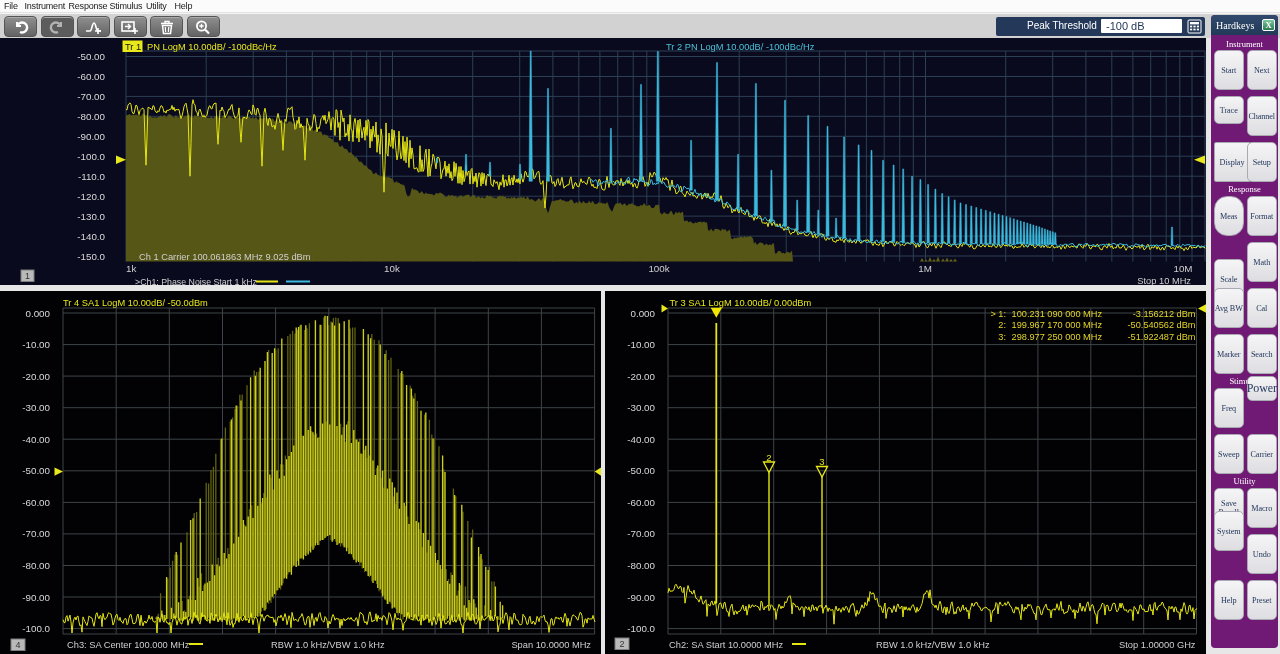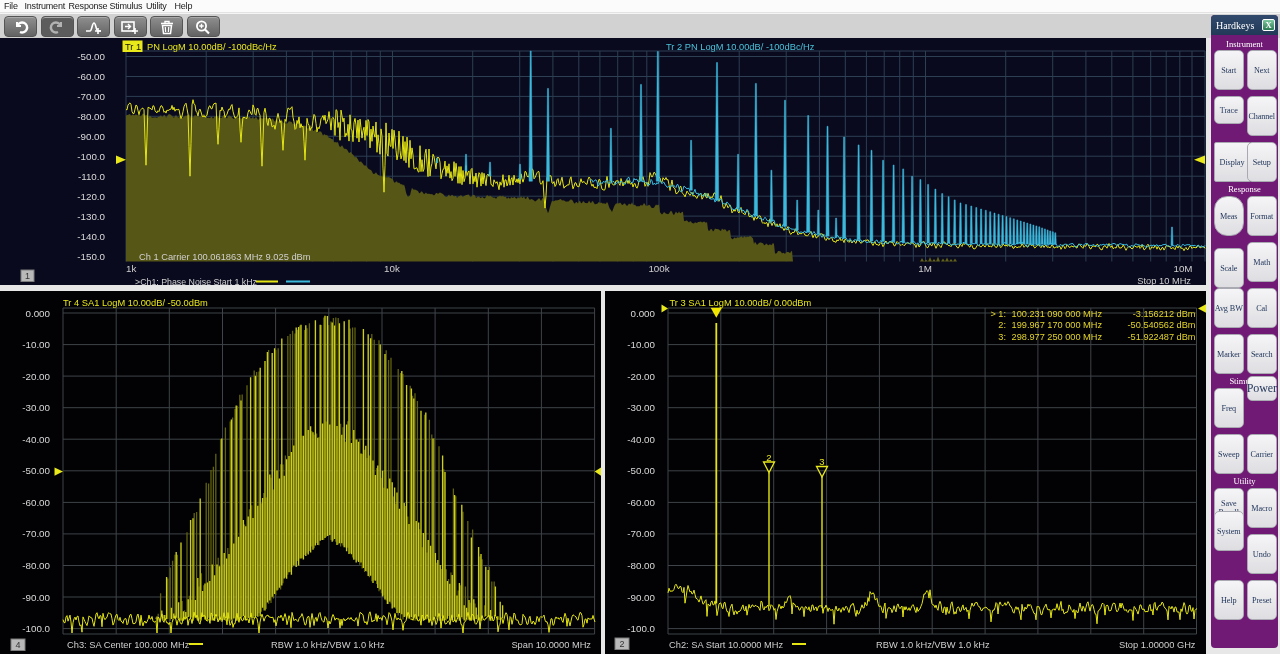--- a/index.html
+++ b/index.html
@@ -46,20 +46,38 @@
           <path d="M8.3,8 L8.6,13 M11.7,8 L11.4,13" stroke="#fff" stroke-width="1.2"></path>
         </svg>
       </span>
 <span style="display:inline-flex;align-items:center;justify-content:center;width:33px;height:21px;border:1px solid #555;border-radius:4px;background:linear-gradient(#8f8f8f,#636363);box-shadow:inset 0 1px 0 #aaa;">
         <svg width="20" height="16" viewBox="0 0 20 16">
           <circle cx="8.5" cy="7" r="4.6" fill="none" stroke="#fff" stroke-width="1.8"></circle>
           <path d="M8.5,4.8 L8.5,9.2 M6.3,7 L10.7,7" stroke="#fff" stroke-width="1.4"></path>
           <path d="M12,10.5 L16,14.5" stroke="#fff" stroke-width="2.2"></path>
         </svg>
       </span>
+</div>
+<div style="position:absolute;left:996px;top:2.5px;width:209px;height:19px;background:#24395a;border-radius:2px">
+<span style="position:absolute;left:31px;top:3.5px;color:#fff;font-size:10px">Peak Threshold</span>
+<span style="position:absolute;left:105px;top:2.5px;width:81px;height:14px;background:#fff;border-radius:1px;color:#1d3356;font-size:11px;padding-left:5px;line-height:14px">-100 dB</span>
+<span style="position:absolute;left:191px;top:2px;width:15px;height:15px">
+<svg width="15" height="15">
+          <rect x="1" y="1" width="13" height="13" rx="1" fill="none" stroke="#fff" stroke-width="1"></rect>
+          <rect x="3" y="3" width="9" height="2.4" fill="#fff"></rect>
+          <g fill="#fff">
+            <rect x="3" y="6.6" width="2.2" height="1.8"></rect>
+            <rect x="6.4" y="6.6" width="2.2" height="1.8"></rect>
+            <rect x="9.8" y="6.6" width="2.2" height="1.8"></rect>
+            <rect x="3" y="9.6" width="2.2" height="1.8"></rect>
+            <rect x="6.4" y="9.6" width="2.2" height="1.8"></rect>
+            <rect x="9.8" y="9.6" width="2.2" height="1.8"></rect>
+          </g>
+        </svg>
+</span>
 </div>
 </div>
 <svg width="1206" height="247" style="position:absolute;left:0;top:38px" font-family="Liberation Sans, sans-serif">
 <rect width="1206" height="247" fill="#0a0a1e"></rect>
 <path d="M126.0,13.0V223.5M206.2,13.0V223.5M253.2,13.0V223.5M286.4,13.0V223.5M312.3,13.0V223.5M333.4,13.0V223.5M351.2,13.0V223.5M366.7,13.0V223.5M380.3,13.0V223.5M392.5,13.0V223.5M472.7,13.0V223.5M519.7,13.0V223.5M552.9,13.0V223.5M578.8,13.0V223.5M599.9,13.0V223.5M617.7,13.0V223.5M633.2,13.0V223.5M646.8,13.0V223.5M659.0,13.0V223.5M739.2,13.0V223.5M786.2,13.0V223.5M819.4,13.0V223.5M845.3,13.0V223.5M866.4,13.0V223.5M884.2,13.0V223.5M899.7,13.0V223.5M913.3,13.0V223.5M925.5,13.0V223.5M1005.7,13.0V223.5M1052.7,13.0V223.5M1085.9,13.0V223.5M1111.8,13.0V223.5M1132.9,13.0V223.5M1150.7,13.0V223.5M1166.2,13.0V223.5M1179.8,13.0V223.5M1192.0,13.0V223.5M1205.0,13.0V223.5M126.0,18.5H1205.0M126.0,38.5H1205.0M126.0,58.4H1205.0M126.0,78.3H1205.0M126.0,98.3H1205.0M126.0,118.2H1205.0M126.0,138.2H1205.0M126.0,158.2H1205.0M126.0,178.1H1205.0M126.0,198.1H1205.0M126.0,218.0H1205.0M126.0,13.0H1205.0" stroke="#2c3f53" stroke-width="1" fill="none"></path>
 <path d="M126.0,223.5L126.0,77.6L127.0,76.9L128.0,76.9L129.0,76.3L130.0,76.1L131.0,77.8L132.0,76.9L133.0,76.6L134.0,77.5L135.0,77.0L136.0,76.2L137.0,77.3L138.0,77.3L139.0,76.4L140.0,77.7L141.0,78.3L142.0,76.7L143.0,75.2L144.0,76.3L145.0,77.9L146.0,76.8L147.0,77.6L148.0,80.1L149.0,78.8L150.0,77.5L151.0,78.7L152.0,79.8L153.0,79.6L154.0,79.4L155.0,79.2L156.0,79.5L157.0,79.7L158.0,79.0L159.0,79.1L160.0,78.0L161.0,77.3L162.0,79.0L163.0,78.4L164.0,76.7L165.0,77.5L166.0,79.5L167.0,78.8L168.0,76.8L169.0,76.2L170.0,76.3L171.0,77.1L172.0,78.1L173.0,79.0L174.0,79.7L175.0,78.3L176.0,77.0L177.0,78.4L178.0,79.5L179.0,79.5L180.0,77.9L181.0,78.1L182.0,79.9L183.0,79.5L184.0,78.8L185.0,78.0L186.0,77.4L187.0,78.0L188.0,77.0L189.0,76.0L190.0,78.2L191.0,79.8L192.0,79.0L193.0,79.5L194.0,78.6L195.0,76.8L196.0,78.1L197.0,77.7L198.0,77.1L199.0,78.8L200.0,78.7L201.0,77.5L202.0,77.3L203.0,76.5L204.0,76.0L205.0,77.5L206.0,78.8L207.0,79.8L208.0,79.9L209.0,79.5L210.0,80.3L211.0,78.7L212.0,79.0L213.0,80.8L214.0,79.2L215.0,78.1L216.0,78.7L217.0,78.1L218.0,78.7L219.0,80.3L220.0,79.6L221.0,79.9L222.0,79.5L223.0,77.4L224.0,77.1L225.0,77.3L226.0,79.2L227.0,80.4L228.0,78.3L229.0,77.3L230.0,78.1L231.0,78.6L232.0,79.5L233.0,80.6L234.0,81.1L235.0,79.5L236.0,79.0L237.0,78.8L238.0,79.6L239.0,80.1L240.0,78.8L241.0,80.8L242.0,80.5L243.0,78.8L244.0,78.7L245.0,78.8L246.0,78.9L247.0,78.7L248.0,79.5L249.0,79.1L250.0,78.9L251.0,80.7L252.0,79.4L253.0,79.4L254.0,80.9L255.0,79.8L256.0,78.9L257.0,80.0L258.0,82.0L259.0,81.3L260.0,80.0L261.0,79.7L262.0,80.7L263.0,80.6L264.0,79.4L265.0,79.4L266.0,79.6L267.0,80.2L268.0,80.8L269.0,80.5L270.0,81.5L271.0,82.1L272.0,80.8L273.0,80.6L274.0,82.4L275.0,83.8L276.0,81.8L277.0,80.7L278.0,82.9L279.0,83.7L280.0,82.2L281.0,81.3L282.0,82.2L283.0,84.3L284.0,85.2L285.0,85.5L286.0,85.8L287.0,85.8L288.0,84.6L289.0,83.0L290.0,83.8L291.0,83.5L292.0,84.5L293.0,86.5L294.0,85.6L295.0,85.0L296.0,86.6L297.0,85.9L298.0,84.9L299.0,85.9L300.0,86.8L301.0,87.1L302.0,88.2L303.0,89.3L304.0,88.1L305.0,87.6L306.0,88.2L307.0,89.9L308.0,90.7L309.0,88.5L310.0,87.2L311.0,87.9L312.0,90.5L313.0,92.8L314.0,92.9L315.0,91.4L316.0,92.0L317.0,94.0L318.0,94.4L319.0,93.6L320.0,93.4L321.0,93.5L322.0,95.2L323.0,97.8L324.0,96.3L325.0,96.6L326.0,97.5L327.0,96.7L328.0,98.5L329.0,100.0L330.0,99.4L331.0,100.8L332.0,100.9L333.0,101.6L334.0,104.4L335.0,103.7L336.0,104.5L337.0,104.3L338.0,104.3L339.0,107.4L340.0,108.9L341.0,108.4L342.0,107.3L343.0,108.8L344.0,110.8L345.0,110.8L346.0,111.0L347.0,111.5L348.0,113.2L349.0,115.0L350.0,114.4L351.0,113.9L352.0,116.0L353.0,116.6L354.0,118.1L355.0,119.4L356.0,118.4L357.0,119.9L358.0,121.4L359.0,123.6L360.0,124.0L361.0,123.2L362.0,124.7L363.0,125.7L364.0,127.5L365.0,127.6L366.0,127.4L367.0,128.7L368.0,130.4L369.0,131.1L370.0,131.7L371.0,132.1L372.0,133.4L373.0,135.8L374.0,136.0L375.0,135.6L376.0,134.3L377.0,135.7L378.0,136.9L379.0,137.2L380.0,138.0L381.0,137.7L382.0,138.7L383.0,138.6L384.0,138.5L385.0,139.4L386.0,139.1L387.0,139.5L388.0,138.9L389.0,139.3L390.0,139.6L391.0,140.2L392.0,140.7L393.0,141.4L394.0,144.3L395.0,144.7L396.0,143.4L397.0,143.5L398.0,145.1L399.0,144.5L400.0,145.6L401.0,146.4L402.0,146.0L403.0,147.4L404.0,146.6L405.0,149.6L406.0,154.6L407.0,157.3L408.0,159.3L409.0,158.0L410.0,157.4L411.0,153.0L412.0,149.7L413.0,151.3L414.0,151.7L415.0,151.4L416.0,152.0L417.0,152.6L418.0,152.9L419.0,155.1L420.0,155.3L421.0,153.4L422.0,153.4L423.0,154.7L424.0,156.2L425.0,155.5L426.0,154.6L427.0,155.7L428.0,155.8L429.0,155.7L430.0,155.9L431.0,156.3L432.0,156.1L433.0,156.8L434.0,157.5L435.0,156.6L436.0,155.0L437.0,155.1L438.0,156.1L439.0,155.0L440.0,154.4L441.0,155.0L442.0,155.6L443.0,156.0L444.0,157.2L445.0,158.5L446.0,158.9L447.0,159.1L448.0,157.8L449.0,156.6L450.0,158.2L451.0,157.7L452.0,156.7L453.0,157.6L454.0,158.6L455.0,157.9L456.0,158.0L457.0,159.8L458.0,158.9L459.0,158.2L460.0,158.1L461.0,157.0L462.0,158.3L463.0,159.0L464.0,158.0L465.0,157.7L466.0,157.1L467.0,157.1L468.0,156.6L469.0,156.7L470.0,158.6L471.0,159.3L472.0,157.7L473.0,157.1L474.0,156.7L475.0,157.7L476.0,160.1L477.0,159.3L478.0,158.6L479.0,158.8L480.0,159.4L481.0,160.2L482.0,158.8L483.0,159.4L484.0,160.2L485.0,160.2L486.0,158.7L487.0,157.1L488.0,157.8L489.0,158.5L490.0,157.6L491.0,158.3L492.0,159.1L493.0,159.5L494.0,159.8L495.0,159.5L496.0,161.1L497.0,159.3L498.0,158.6L499.0,158.4L500.0,157.5L501.0,158.3L502.0,158.4L503.0,157.6L504.0,158.9L505.0,158.9L506.0,158.7L507.0,161.1L508.0,159.6L509.0,159.7L510.0,160.9L511.0,159.0L512.0,159.6L513.0,159.9L514.0,159.0L515.0,159.2L516.0,160.5L517.0,160.5L518.0,158.8L519.0,160.3L520.0,160.1L521.0,158.0L522.0,159.7L523.0,159.8L524.0,158.2L525.0,160.5L526.0,161.0L527.0,158.9L528.0,158.7L529.0,160.9L530.0,162.1L531.0,161.0L532.0,161.2L533.0,161.7L534.0,162.4L535.0,163.5L536.0,163.0L537.0,162.0L538.0,161.3L539.0,160.0L540.0,161.3L541.0,163.0L542.0,161.0L543.0,159.8L544.0,161.8L545.0,165.8L546.0,169.4L547.0,172.2L548.0,175.3L549.0,172.8L550.0,168.8L551.0,165.6L552.0,162.8L553.0,163.3L554.0,163.2L555.0,162.6L556.0,162.2L557.0,162.4L558.0,162.1L559.0,162.0L560.0,160.9L561.0,161.3L562.0,162.5L563.0,162.3L564.0,162.4L565.0,163.0L566.0,163.8L567.0,163.5L568.0,163.6L569.0,163.3L570.0,161.7L571.0,161.4L572.0,161.7L573.0,163.3L574.0,165.3L575.0,165.4L576.0,164.1L577.0,164.3L578.0,165.6L579.0,163.4L580.0,162.8L581.0,165.3L582.0,164.9L583.0,163.3L584.0,163.5L585.0,165.0L586.0,164.9L587.0,165.2L588.0,164.7L589.0,162.5L590.0,164.3L591.0,165.3L592.0,163.3L593.0,163.2L594.0,165.0L595.0,166.6L596.0,165.8L597.0,165.9L598.0,165.0L599.0,163.8L600.0,165.2L601.0,164.6L602.0,165.0L603.0,165.7L604.0,165.0L605.0,166.1L606.0,165.4L607.0,163.9L608.0,165.5L609.0,168.8L610.0,171.0L611.0,172.3L612.0,173.9L613.0,171.4L614.0,168.7L615.0,166.7L616.0,165.4L617.0,165.4L618.0,165.3L619.0,165.5L620.0,164.5L621.0,165.4L622.0,166.9L623.0,166.7L624.0,165.6L625.0,165.4L626.0,166.9L627.0,168.1L628.0,166.9L629.0,165.4L630.0,166.3L631.0,166.2L632.0,164.3L633.0,166.5L634.0,167.2L635.0,166.5L636.0,168.0L637.0,168.5L638.0,168.0L639.0,168.6L640.0,167.8L641.0,166.7L642.0,167.7L643.0,166.7L644.0,165.1L645.0,166.2L646.0,168.0L647.0,167.7L648.0,167.5L649.0,166.8L650.0,167.2L651.0,169.2L652.0,170.0L653.0,169.9L654.0,169.8L655.0,167.9L656.0,166.4L657.0,167.3L658.0,166.7L659.0,166.7L660.0,174.3L661.0,175.5L662.0,176.5L663.0,175.4L664.0,173.9L665.0,174.8L666.0,175.8L667.0,175.8L668.0,176.2L669.0,175.5L670.0,173.8L671.0,172.8L672.0,173.7L673.0,176.2L674.0,176.9L675.0,175.3L676.0,173.6L677.0,174.9L678.0,175.2L679.0,173.3L680.0,175.2L681.0,175.1L682.0,173.8L683.0,174.0L684.0,182.7L685.0,183.2L686.0,182.6L687.0,182.4L688.0,183.6L689.0,184.6L690.0,183.2L691.0,183.5L692.0,185.0L693.0,185.3L694.0,185.4L695.0,184.3L696.0,184.7L697.0,185.1L698.0,184.0L699.0,184.1L700.0,183.7L701.0,183.4L702.0,184.5L703.0,184.0L704.0,183.4L705.0,184.1L706.0,185.1L707.0,183.7L708.0,191.6L709.0,193.2L710.0,192.1L711.0,190.7L712.0,191.5L713.0,193.6L714.0,192.5L715.0,190.4L716.0,191.0L717.0,190.9L718.0,191.2L719.0,191.5L720.0,192.4L721.0,192.9L722.0,190.6L723.0,191.6L724.0,191.7L725.0,190.9L726.0,192.3L727.0,193.7L728.0,192.8L729.0,192.0L730.0,192.3L731.0,199.7L732.0,201.1L733.0,201.3L734.0,199.7L735.0,199.6L736.0,200.5L737.0,199.3L738.0,199.4L739.0,199.7L740.0,199.3L741.0,198.6L742.0,198.6L743.0,199.9L744.0,198.3L745.0,198.6L746.0,199.5L747.0,198.4L748.0,199.1L749.0,198.8L750.0,197.8L751.0,198.5L752.0,199.6L753.0,200.5L754.0,206.1L755.0,203.8L756.0,205.3L757.0,207.1L758.0,206.1L759.0,204.9L760.0,204.4L761.0,204.4L762.0,204.9L763.0,205.2L764.0,207.0L765.0,207.3L766.0,205.5L767.0,206.0L768.0,207.2L769.0,206.9L770.0,206.1L771.0,207.2L772.0,206.6L773.0,204.8L774.0,206.2L775.0,215.4L776.0,215.5L777.0,215.1L778.0,213.0L779.0,213.1L780.0,213.2L781.0,213.7L782.0,215.5L783.0,214.7L784.0,214.9L785.0,215.9L786.0,214.6L787.0,214.0L788.0,213.9L789.0,214.2L790.0,215.2L791.0,213.5L792.0,212.8L793.0,223.5L794.0,223.5L795.0,223.5L796.0,223.5L797.0,223.5L798.0,223.5L799.0,223.5L800.0,223.5L801.0,223.5L801.0,223.5Z" fill="#565617"></path>
 <path d="M918,223.5L920,223.5L922,220.0L924,223.5L924,223.5L926,221.5L928,223.5L928,223.5L930,219.0L932,223.5L932,223.5L934,221.0L936,223.5L936,223.5L938,218.5L940,223.5L941,223.5L943,220.5L945,223.5L945,223.5L947,219.5L949,223.5L949,223.5L951,221.0L953,223.5L953,223.5L955,220.5L957,223.5L958,223.5Z" fill="#62621a"></path>
 <path d="M126.0,71.4L127.0,71.9L128.0,67.1L129.0,65.7L130.0,64.9L131.0,66.6L132.0,73.5L133.0,75.6L134.0,75.6L135.0,71.1L136.0,67.0L137.0,67.9L138.0,72.7L139.0,76.7L140.0,72.6L141.0,71.5L142.0,70.3L143.0,70.2L144.0,71.7L145.0,101.9L146.0,127.2L147.0,99.1L148.0,69.3L149.0,69.6L150.0,70.4L151.0,70.7L152.0,71.9L153.0,67.7L154.0,68.2L155.0,72.6L156.0,74.0L157.0,74.8L158.0,72.7L159.0,73.7L160.0,70.0L161.0,67.7L162.0,68.1L163.0,70.3L164.0,74.3L165.0,73.2L166.0,75.1L167.0,72.0L168.0,72.7L169.0,71.9L170.0,71.4L171.0,71.1L172.0,67.4L173.0,71.9L174.0,69.2L175.0,73.2L176.0,71.2L177.0,72.1L178.0,71.3L179.0,71.5L180.0,76.8L181.0,80.5L182.0,78.0L183.0,73.7L184.0,68.6L185.0,66.5L186.0,65.2L187.0,70.7L188.0,76.2L189.0,108.6L190.0,138.2L191.0,105.3L192.0,66.9L193.0,61.7L194.0,65.9L195.0,66.9L196.0,73.1L197.0,74.5L198.0,77.9L199.0,72.6L200.0,71.1L201.0,74.0L202.0,77.5L203.0,79.0L204.0,77.6L205.0,79.2L206.0,78.4L207.0,77.1L208.0,71.8L209.0,68.4L210.0,67.8L211.0,70.6L212.0,70.8L213.0,67.5L214.0,65.6L215.0,65.5L216.0,65.0L217.0,91.4L218.0,106.3L219.0,89.8L220.0,72.2L221.0,73.0L222.0,69.0L223.0,72.1L224.0,73.4L225.0,79.4L226.0,77.6L227.0,76.2L228.0,73.0L229.0,70.8L230.0,71.6L231.0,68.0L232.0,66.5L233.0,73.3L234.0,77.1L235.0,80.0L236.0,79.6L237.0,78.6L238.0,77.2L239.0,69.9L240.0,90.9L241.0,104.3L242.0,89.5L243.0,79.4L244.0,79.5L245.0,79.6L246.0,80.6L247.0,80.3L248.0,74.7L249.0,71.9L250.0,73.3L251.0,75.9L252.0,76.6L253.0,66.9L254.0,69.6L255.0,76.2L256.0,77.3L257.0,70.7L258.0,70.4L259.0,75.1L260.0,77.2L261.0,104.6L262.0,128.2L263.0,102.0L264.0,74.3L265.0,70.2L266.0,75.7L267.0,84.4L268.0,87.5L269.0,80.4L270.0,80.3L271.0,83.5L272.0,88.7L273.0,88.6L274.0,87.2L275.0,91.3L276.0,86.2L277.0,80.0L278.0,75.4L279.0,80.2L280.0,84.6L281.0,82.9L282.0,96.7L283.0,112.3L284.0,95.2L285.0,81.3L286.0,83.4L287.0,75.3L288.0,69.9L289.0,70.8L290.0,71.6L291.0,69.9L292.0,68.7L293.0,79.3L294.0,83.7L295.0,91.4L296.0,90.4L297.0,82.4L298.0,85.7L299.0,78.9L300.0,89.8L301.0,85.7L302.0,89.2L303.0,87.9L304.0,103.7L305.0,122.2L306.0,101.8L307.0,80.3L308.0,85.4L309.0,87.3L310.0,92.6L311.0,89.8L312.0,89.8L313.0,82.4L314.0,76.4L315.0,77.9L316.0,85.5L317.0,93.9L318.0,89.3L319.0,90.8L320.0,87.2L321.0,80.8L322.0,79.5L323.0,77.5L324.0,82.2L325.0,77.2L326.0,85.7L327.0,83.8L328.0,81.2L329.0,73.6L330.0,82.1L331.0,92.1L332.0,80.4L333.0,79.4L334.0,81.3L335.0,97.5L336.0,71.7L337.0,72.5L338.0,89.5L339.0,84.4L340.0,102.3L341.0,72.1L342.0,77.8L343.0,83.9L344.0,80.1L345.0,98.9L346.0,95.2L347.0,97.5L348.0,86.3L349.0,103.1L350.0,76.8L351.0,91.4L352.0,92.2L353.0,103.7L354.0,84.6L355.0,80.4L356.0,86.9L357.0,100.2L358.0,82.1L359.0,104.0L360.0,81.1L361.0,89.7L362.0,100.1L363.0,92.8L364.0,89.2L365.0,102.3L366.0,82.4L367.0,97.5L368.0,81.5L369.0,83.8L370.0,109.9L371.0,91.1L372.0,103.3L373.0,88.0L374.0,95.9L375.0,99.2L376.0,84.0L377.0,114.3L378.0,96.8L379.0,105.4L380.0,116.2L381.0,90.9L382.0,98.2L383.0,130.1L384.0,154.2L385.0,127.8L386.0,84.9L387.0,115.6L388.0,118.1L389.0,95.0L390.0,107.8L391.0,108.5L392.0,91.3L393.0,110.5L394.0,92.2L395.0,101.1L396.0,112.3L397.0,121.9L398.0,116.3L399.0,93.1L400.0,112.3L401.0,120.9L402.0,117.1L403.0,98.2L404.0,122.6L405.0,103.6L406.0,124.8L407.0,99.1L408.0,113.5L409.0,129.5L410.0,102.3L411.0,120.8L412.0,109.9L413.0,117.0L414.0,130.8L415.0,130.8L416.0,129.9L417.0,129.9L418.0,133.6L419.0,134.1L420.0,107.7L421.0,133.6L422.0,121.7L423.0,133.5L424.0,131.1L425.0,115.7L426.0,111.2L427.0,125.0L428.0,138.6L429.0,111.0L430.0,138.1L431.0,129.0L432.0,125.3L433.0,116.2L434.0,118.5L435.0,124.8L436.0,130.9L437.0,119.8L438.0,119.4L439.0,119.8L440.0,124.3L441.0,140.8L442.0,135.8L443.0,131.3L444.0,131.0L445.0,123.1L446.0,138.2L447.0,127.9L448.0,135.3L449.0,125.8L450.0,140.1L451.0,133.6L452.0,142.7L453.0,140.4L454.0,123.7L455.0,138.4L456.0,125.3L457.0,134.1L458.0,145.3L459.0,128.6L460.0,145.4L461.0,128.5L462.0,146.7L463.0,132.5L464.0,143.7L465.0,140.1L466.0,127.5L467.0,137.6L468.0,134.3L469.0,132.9L470.0,146.1L471.0,131.5L472.0,130.4L473.0,145.8L474.0,138.3L475.0,143.7L476.0,135.0L477.0,149.2L478.0,140.0L479.0,134.7L480.0,136.0L481.0,148.1L482.0,134.5L483.0,145.9L484.0,135.3L485.0,141.3L486.0,147.6L487.0,137.2L488.0,136.1L489.0,138.2L490.0,133.6L491.0,146.5L492.0,146.9L493.0,148.6L494.0,141.8L495.0,144.4L496.0,145.3L497.0,143.6L498.0,147.0L499.0,151.7L500.0,143.9L501.0,147.3L502.0,144.5L503.0,136.7L504.0,149.2L505.0,141.9L506.0,141.9L507.0,147.9L508.0,145.0L509.0,137.2L510.0,147.2L511.0,141.5L512.0,139.6L513.0,147.0L514.0,137.2L515.0,142.6L516.0,144.3L517.0,140.8L518.0,144.7L519.0,140.0L520.0,145.9L521.0,135.8L522.0,140.7L523.0,144.2L524.0,140.6L525.0,133.4L526.0,133.9L527.0,137.8L528.0,139.1L529.0,138.3L530.0,129.6L531.0,141.6L532.0,130.9L533.0,131.6L534.0,140.8L535.0,139.6L536.0,137.3L537.0,134.8L538.0,133.5L539.0,133.7L540.0,144.3L541.0,146.3L542.0,145.2L543.0,142.7L544.0,158.9L545.0,170.1L546.0,157.7L547.0,139.8L548.0,137.8L549.0,137.8L550.0,137.8L551.0,137.8L552.0,145.0L553.0,145.4L554.0,143.6L555.0,148.5L556.0,147.0L557.0,141.8L558.0,140.6L559.0,145.5L560.0,147.4L561.0,142.9L562.0,139.2L563.0,145.5L564.0,150.2L565.0,148.3L566.0,148.5L567.0,147.0L568.0,146.9L569.0,146.8L570.0,141.0L571.0,138.8L572.0,145.6L573.0,150.8L574.0,148.3L575.0,144.7L576.0,144.9L577.0,148.1L578.0,148.5L579.0,148.8L580.0,144.6L581.0,140.7L582.0,144.3L583.0,144.3L584.0,143.4L585.0,144.8L586.0,146.0L587.0,146.3L588.0,141.4L589.0,139.0L590.0,140.3L591.0,145.6L592.0,148.2L593.0,146.2L594.0,149.5L595.0,149.3L596.0,149.4L597.0,150.7L598.0,144.9L599.0,141.3L600.0,142.1L601.0,147.0L602.0,151.2L603.0,151.7L604.0,152.2L605.0,151.6L606.0,144.7L607.0,138.4L608.0,144.4L609.0,149.5L610.0,143.5L611.0,141.0L612.0,145.7L613.0,146.5L614.0,147.2L615.0,146.3L616.0,142.7L617.0,143.3L618.0,142.5L619.0,145.7L620.0,147.4L621.0,140.5L622.0,144.1L623.0,148.0L624.0,144.2L625.0,145.4L626.0,142.8L627.0,141.7L628.0,145.5L629.0,142.2L630.0,145.8L631.0,146.1L632.0,145.2L633.0,149.0L634.0,146.2L635.0,145.4L636.0,148.9L637.0,150.2L638.0,147.7L639.0,142.7L640.0,138.3L641.0,141.1L642.0,140.9L643.0,138.7L644.0,142.8L645.0,148.3L646.0,146.2L647.0,144.2L648.0,148.3L649.0,142.7L650.0,134.6L651.0,137.2L652.0,139.1L653.0,137.3L654.0,134.2L655.0,135.1L656.0,137.2L657.0,138.8L658.0,141.3L659.0,139.1L660.0,139.8L661.0,144.3L662.0,144.1L663.0,139.7L664.0,141.4L665.0,141.7L666.0,139.5L667.0,142.0L668.0,141.5L669.0,146.6L670.0,152.5L671.0,146.9L672.0,142.0L673.0,148.6L674.0,150.0L675.0,150.8L676.0,155.7L677.0,155.3L678.0,154.5L679.0,152.7L680.0,148.5L681.0,148.4L682.0,154.4L683.0,155.8L684.0,156.9L685.0,158.9L686.0,156.1L687.0,153.1L688.0,154.7L689.0,156.0L690.0,157.4L691.0,155.8L692.0,154.2L693.0,158.0L694.0,157.6L695.0,157.7L696.0,159.5L697.0,160.4L698.0,157.4L699.0,156.7L700.0,155.9L701.0,155.4L702.0,161.2L703.0,159.5L704.0,155.9L705.0,155.0L706.0,159.3L707.0,160.0L708.0,155.3L709.0,158.4L710.0,161.0L711.0,158.7L712.0,159.9L713.0,158.0L714.0,155.0L715.0,155.0L716.0,156.8L717.0,159.2L718.0,161.4L719.0,163.3L720.0,160.8L721.0,157.6L722.0,162.3L723.0,169.0L724.0,170.5L725.0,168.9L726.0,165.2L727.0,167.2L728.0,169.8L729.0,168.6L730.0,166.9L731.0,169.5L732.0,174.9L733.0,173.3L734.0,171.6L735.0,173.3L736.0,171.2L737.0,169.3L738.0,173.8L739.0,175.0L740.0,171.2L741.0,169.4L742.0,174.5L743.0,175.5L744.0,175.7L745.0,176.8L746.0,174.0L747.0,172.8L748.0,173.0L749.0,178.5L750.0,178.7L751.0,178.0L752.0,177.5L753.0,179.1L754.0,182.4L755.0,179.1L756.0,180.4L757.0,181.0L758.0,178.3L759.0,178.2L760.0,177.7L761.0,179.8L762.0,184.2L763.0,185.4L764.0,184.4L765.0,185.9L766.0,184.5L767.0,184.8L768.0,188.7L769.0,184.4L770.0,180.8L771.0,184.8L772.0,187.6L773.0,185.0L774.0,183.9L775.0,187.2L776.0,188.5L777.0,185.8L778.0,188.5L779.0,188.1L780.0,185.7L781.0,190.1L782.0,189.3L783.0,190.2L784.0,192.5L785.0,190.4L786.0,191.6L787.0,190.4L788.0,188.6L789.0,192.5L790.0,195.5L791.0,196.4L792.0,194.7L793.0,194.4L794.0,194.7L795.0,191.9L796.0,190.5L797.0,194.0L798.0,196.8L799.0,195.6L800.0,195.6L801.0,195.7L802.0,195.6L803.0,194.2L804.0,195.1L805.0,197.3L806.0,197.1L807.0,198.2L808.0,197.2L809.0,196.3L810.0,195.1L811.0,193.4L812.0,196.8L813.0,199.7L814.0,197.3L815.0,196.0L816.0,199.8L817.0,199.7L818.0,198.1L819.0,197.6L820.0,196.2L821.0,195.7L822.0,196.2L823.0,196.4L824.0,198.5L825.0,201.3L826.0,202.5L827.0,200.3L828.0,200.1L829.0,201.7L830.0,200.3L831.0,199.3L832.0,200.1L833.0,203.2L834.0,203.3L835.0,203.9L836.0,204.3L837.0,201.8L838.0,203.0L839.0,201.5L840.0,199.5L841.0,202.6L842.0,201.4L843.0,202.2L844.0,204.6L845.0,201.2L846.0,201.6L847.0,202.6L848.0,203.4L849.0,204.4L850.0,202.0L851.0,203.5L852.0,205.0L853.0,203.6L854.0,202.6L855.0,204.4L856.0,205.3L857.0,201.7L858.0,202.2L859.0,203.3L860.0,203.9L861.0,205.4L862.0,204.1L863.0,203.6L864.0,202.9L865.0,202.1L866.0,202.3L867.0,202.4L868.0,201.7L869.0,203.8L870.0,204.2L871.0,203.4L872.0,205.9L873.0,207.5L874.0,205.4L875.0,203.5L876.0,206.4L877.0,206.6L878.0,206.8L879.0,207.6L880.0,205.5L881.0,204.4L882.0,206.2L883.0,208.7L884.0,207.0L885.0,203.9L886.0,203.0L887.0,204.9L888.0,205.9L889.0,204.5L890.0,203.3L891.0,204.2L892.0,204.3L893.0,205.0L894.0,207.7L895.0,207.9L896.0,205.8L897.0,203.5L898.0,204.6L899.0,205.4L900.0,206.7L901.0,207.5L902.0,206.4L903.0,206.7L904.0,207.7L905.0,207.0L906.0,205.1L907.0,205.1L908.0,204.9L909.0,205.6L910.0,205.2L911.0,204.8L912.0,204.7L913.0,205.4L914.0,206.2L915.0,207.0L916.0,209.5L917.0,206.7L918.0,205.6L919.0,209.0L920.0,208.1L921.0,204.7L922.0,204.2L923.0,204.0L924.0,203.4L925.0,205.5L926.0,208.2L927.0,209.7L928.0,209.6L929.0,207.4L930.0,205.0L931.0,207.4L932.0,207.8L933.0,204.9L934.0,205.4L935.0,207.8L936.0,210.3L937.0,208.0L938.0,205.7L939.0,207.1L940.0,208.3L941.0,209.6L942.0,207.1L943.0,204.0L944.0,204.1L945.0,204.2L946.0,206.2L947.0,206.1L948.0,207.1L949.0,207.8L950.0,207.6L951.0,208.7L952.0,206.3L953.0,206.2L954.0,206.1L955.0,205.5L956.0,207.8L957.0,209.1L958.0,210.2L959.0,209.0L960.0,205.8L961.0,207.2L962.0,208.5L963.0,205.7L964.0,206.0L965.0,206.2L966.0,204.5L967.0,206.2L968.0,207.0L969.0,208.6L970.0,209.1L971.0,206.5L972.0,207.6L973.0,210.2L974.0,211.0L975.0,210.6L976.0,209.8L977.0,207.4L978.0,206.6L979.0,207.6L980.0,208.2L981.0,209.1L982.0,208.2L983.0,206.5L984.0,207.9L985.0,209.1L986.0,207.4L987.0,205.4L988.0,206.8L989.0,209.0L990.0,207.8L991.0,208.8L992.0,208.7L993.0,205.5L994.0,206.8L995.0,208.7L996.0,209.3L997.0,209.2L998.0,205.9L999.0,205.9L1000.0,208.7L1001.0,209.6L1002.0,208.1L1003.0,206.0L1004.0,206.7L1005.0,208.1L1006.0,206.7L1007.0,208.2L1008.0,207.7L1009.0,206.3L1010.0,208.7L1011.0,207.5L1012.0,207.8L1013.0,210.2L1014.0,210.2L1015.0,208.2L1016.0,208.8L1017.0,209.7L1018.0,209.2L1019.0,208.8L1020.0,209.2L1021.0,208.4L1022.0,205.4L1023.0,207.1L1024.0,209.3L1025.0,208.2L1026.0,206.8L1027.0,208.9L1028.0,209.1L1029.0,206.3L1030.0,205.9L1031.0,207.3L1032.0,207.2L1033.0,206.8L1034.0,209.2L1035.0,210.1L1036.0,208.6L1037.0,207.7L1038.0,206.9L1039.0,206.3L1040.0,208.5L1041.0,209.7L1042.0,207.6L1043.0,207.4L1044.0,209.5L1045.0,207.7L1046.0,206.9L1047.0,209.2L1048.0,209.0L1049.0,209.0L1050.0,209.9L1051.0,208.6L1052.0,206.7L1053.0,207.6L1054.0,210.0L1055.0,209.7L1056.0,208.9L1057.0,209.0L1058.0,209.6L1059.0,208.4L1060.0,208.5L1061.0,211.3L1062.0,209.4L1063.0,206.8L1064.0,208.5L1065.0,210.7L1066.0,209.4L1067.0,206.6L1068.0,207.9L1069.0,209.3L1070.0,209.2L1071.0,208.5L1072.0,207.8L1073.0,209.1L1074.0,208.4L1075.0,207.9L1076.0,209.6L1077.0,210.0L1078.0,207.2L1079.0,205.8L1080.0,207.4L1081.0,208.0L1082.0,209.3L1083.0,210.3L1084.0,207.5L1085.0,208.3L1086.0,208.0L1087.0,205.6L1088.0,206.7L1089.0,208.4L1090.0,210.6L1091.0,210.9L1092.0,208.6L1093.0,208.1L1094.0,207.9L1095.0,208.6L1096.0,208.6L1097.0,206.2L1098.0,206.6L1099.0,209.0L1100.0,210.9L1101.0,211.4L1102.0,212.0L1103.0,209.6L1104.0,207.9L1105.0,207.9L1106.0,208.6L1107.0,210.2L1108.0,207.9L1109.0,205.5L1110.0,208.5L1111.0,209.3L1112.0,207.6L1113.0,210.5L1114.0,210.3L1115.0,209.3L1116.0,210.2L1117.0,207.7L1118.0,206.3L1119.0,209.7L1120.0,209.9L1121.0,210.0L1122.0,209.3L1123.0,207.2L1124.0,208.1L1125.0,210.2L1126.0,212.3L1127.0,210.4L1128.0,209.3L1129.0,208.3L1130.0,208.6L1131.0,210.2L1132.0,210.8L1133.0,210.4L1134.0,207.4L1135.0,208.2L1136.0,208.8L1137.0,209.2L1138.0,208.9L1139.0,207.6L1140.0,210.4L1141.0,209.4L1142.0,206.6L1143.0,209.0L1144.0,211.8L1145.0,211.4L1146.0,210.0L1147.0,207.4L1148.0,206.2L1149.0,208.5L1150.0,211.5L1151.0,210.5L1152.0,208.6L1153.0,209.8L1154.0,209.8L1155.0,207.1L1156.0,208.7L1157.0,211.2L1158.0,208.6L1159.0,209.2L1160.0,211.8L1161.0,211.8L1162.0,209.5L1163.0,209.6L1164.0,212.1L1165.0,210.3L1166.0,207.9L1167.0,207.4L1168.0,208.6L1169.0,208.0L1170.0,209.1L1171.0,210.8L1172.0,210.0L1173.0,209.6L1174.0,210.3L1175.0,211.7L1176.0,208.9L1177.0,208.3L1178.0,210.1L1179.0,207.9L1180.0,208.6L1181.0,210.6L1182.0,209.7L1183.0,210.8L1184.0,212.7L1185.0,210.7L1186.0,209.4L1187.0,211.4L1188.0,211.7L1189.0,209.5L1190.0,207.8L1191.0,208.5L1192.0,210.5L1193.0,209.3L1194.0,209.3L1195.0,209.6L1196.0,209.8L1197.0,209.2L1198.0,207.0L1199.0,208.6L1200.0,209.8L1201.0,209.5L1202.0,208.7L1203.0,208.8L1204.0,208.7L1205.0,210.4" stroke="#e4e512" stroke-width="1" fill="none"></path>
 <path d="M590.0,142.9L591.0,141.8L592.0,141.8L593.0,144.3L594.0,143.2L595.0,142.1L596.0,141.8L597.0,143.8L598.0,147.9L599.0,147.3L600.0,144.3L601.0,144.4L602.0,145.9L603.0,143.9L604.0,143.4L605.0,144.5L606.0,142.7L607.0,141.9L608.0,145.4L609.0,144.9L610.0,145.2L611.0,144.7L612.0,144.4L613.0,143.3L614.0,143.7L615.0,146.6L616.0,145.9L617.0,144.6L618.0,143.7L619.0,144.3L620.0,144.1L621.0,143.3L622.0,144.2L623.0,145.6L624.0,145.6L625.0,146.5L626.0,144.7L627.0,140.9L628.0,139.5L629.0,139.3L630.0,143.2L631.0,144.4L632.0,144.6L633.0,144.1L634.0,140.4L635.0,142.0L636.0,141.3L637.0,141.4L638.0,143.6L639.0,144.2L640.0,142.8L641.0,141.7L642.0,143.3L643.0,143.9L644.0,142.7L645.0,144.4L646.0,145.0L647.0,145.0L648.0,147.0L649.0,147.2L650.0,145.7L651.0,141.4L652.0,142.8L653.0,146.8L654.0,145.3L655.0,145.8L656.0,146.6L657.0,144.6L658.0,145.9L659.0,143.8L660.0,142.6L661.0,144.2L662.0,145.8L663.0,144.3L664.0,144.2L665.0,146.8L666.0,147.5L667.0,149.2L668.0,149.2L669.0,148.4L670.0,148.9L671.0,148.8L672.0,146.8L673.0,148.4L674.0,147.7L675.0,148.5L676.0,149.6L677.0,146.6L678.0,146.6L679.0,150.6L680.0,153.2L681.0,153.3L682.0,153.3L683.0,151.4L684.0,148.0L685.0,148.9L686.0,150.0L687.0,150.8L688.0,150.4L689.0,150.3L690.0,154.0L691.0,155.2L692.0,156.0L693.0,156.8L694.0,153.7L695.0,151.3L696.0,155.0L697.0,155.9L698.0,154.9L699.0,157.5L700.0,155.7L701.0,155.4L702.0,157.5L703.0,157.3L704.0,158.1L705.0,155.8L706.0,155.0L707.0,158.5L708.0,159.2L709.0,158.6L710.0,160.9L711.0,160.9L712.0,161.3L713.0,160.6L714.0,160.8L715.0,164.1L716.0,162.2L717.0,162.3L718.0,163.3L719.0,160.9L720.0,161.3L721.0,161.3L722.0,163.5L723.0,166.2L724.0,165.2L725.0,166.6L726.0,165.6L727.0,163.9L728.0,165.5L729.0,166.2L730.0,167.3L731.0,169.2L732.0,171.1L733.0,171.2L734.0,171.9L735.0,170.9L736.0,170.7L737.0,170.0L738.0,170.7L739.0,173.3L740.0,170.9L741.0,170.2L742.0,172.3L743.0,172.3L744.0,172.7L745.0,175.2L746.0,173.5L747.0,171.3L748.0,172.6L749.0,175.1L750.0,176.4L751.0,177.4L752.0,179.5L753.0,176.8L754.0,175.9L755.0,178.8L756.0,177.9L757.0,177.2L758.0,178.0L759.0,179.8L760.0,180.9L761.0,180.3L762.0,181.2L763.0,182.3L764.0,180.7L765.0,179.2L766.0,180.6L767.0,182.6L768.0,182.7L769.0,182.6L770.0,185.1L771.0,184.7L772.0,182.9L773.0,182.2L774.0,182.1L775.0,185.3L776.0,187.3L777.0,187.8L778.0,189.0L779.0,188.0L780.0,187.9L781.0,189.6L782.0,188.6L783.0,186.3L784.0,186.1L785.0,189.1L786.0,191.1L787.0,191.5L788.0,191.5L789.0,189.2L790.0,190.2L791.0,191.2L792.0,190.7L793.0,191.6L794.0,190.8L795.0,191.6L796.0,193.3L797.0,192.2L798.0,193.0L799.0,195.0L800.0,194.4L801.0,193.8L802.0,194.3L803.0,194.9L804.0,193.4L805.0,193.2L806.0,195.0L807.0,194.1L808.0,192.8L809.0,193.2L810.0,193.1L811.0,195.0L812.0,196.7L813.0,194.9L814.0,193.5L815.0,195.5L816.0,196.4L817.0,196.5L818.0,197.7L819.0,196.4L820.0,195.5L821.0,197.7L822.0,199.4L823.0,197.0L824.0,196.3L825.0,197.6L826.0,198.7L827.0,199.2L828.0,199.4L829.0,200.5L830.0,200.6L831.0,199.6L832.0,199.2L833.0,199.4L834.0,200.0L835.0,200.3L836.0,199.0L837.0,197.7L838.0,197.7L839.0,199.8L840.0,200.6L841.0,199.2L842.0,200.2L843.0,201.1L844.0,199.7L845.0,199.2L846.0,199.6L847.0,201.5L848.0,203.4L849.0,201.8L850.0,200.5L851.0,202.0L852.0,203.7L853.0,203.6L854.0,202.0L855.0,201.8L856.0,201.8L857.0,202.5L858.0,202.6L859.0,202.8L860.0,202.2L861.0,201.9L862.0,204.4L863.0,203.0L864.0,202.3L865.0,203.4L866.0,204.0L867.0,204.7L868.0,204.1L869.0,203.9L870.0,203.8L871.0,203.9L872.0,204.2L873.0,204.9L874.0,204.7L875.0,203.3L876.0,202.3L877.0,202.0L878.0,204.2L879.0,205.1L880.0,203.4L881.0,202.5L882.0,204.4L883.0,206.2L884.0,205.1L885.0,204.1L886.0,205.0L887.0,205.5L888.0,205.0L889.0,203.7L890.0,204.0L891.0,204.0L892.0,202.5L893.0,204.0L894.0,204.0L895.0,204.5L896.0,205.7L897.0,205.7L898.0,205.9L899.0,205.4L900.0,204.4L901.0,203.0L902.0,204.1L903.0,205.4L904.0,203.9L905.0,204.3L906.0,205.6L907.0,204.6L908.0,204.2L909.0,205.3L910.0,206.2L911.0,206.2L912.0,205.2L913.0,203.8L914.0,203.7L915.0,204.4L916.0,206.4L917.0,205.3L918.0,205.1L919.0,206.8L920.0,207.0L921.0,206.6L922.0,205.1L923.0,203.8L924.0,204.2L925.0,206.3L926.0,205.5L927.0,205.5L928.0,207.1L929.0,206.8L930.0,205.2L931.0,204.8L932.0,204.9L933.0,204.6L934.0,205.4L935.0,204.9L936.0,205.5L937.0,206.8L938.0,205.1L939.0,204.3L940.0,205.6L941.0,205.6L942.0,204.7L943.0,204.5L944.0,205.1L945.0,205.3L946.0,206.0L947.0,206.3L948.0,204.8L949.0,203.8L950.0,205.8L951.0,207.4L952.0,206.9L953.0,206.7L954.0,206.6L955.0,206.7L956.0,206.3L957.0,206.4L958.0,205.8L959.0,206.4L960.0,205.8L961.0,205.4L962.0,205.6L963.0,204.5L964.0,204.5L965.0,205.1L966.0,206.4L967.0,206.0L968.0,206.3L969.0,206.8L970.0,206.0L971.0,206.7L972.0,206.1L973.0,205.3L974.0,206.0L975.0,205.5L976.0,204.6L977.0,205.9L978.0,207.6L979.0,207.6L980.0,205.8L981.0,205.1L982.0,205.7L983.0,206.3L984.0,205.8L985.0,205.9L986.0,206.5L987.0,206.8L988.0,206.3L989.0,205.5L990.0,206.1L991.0,205.6L992.0,206.6L993.0,206.9L994.0,207.4L995.0,206.7L996.0,205.6L997.0,206.8L998.0,207.0L999.0,206.7L1000.0,207.2L1001.0,207.3L1002.0,206.1L1003.0,205.7L1004.0,205.0L1005.0,204.5L1006.0,204.9L1007.0,206.3L1008.0,207.1L1009.0,206.9L1010.0,207.5L1011.0,207.3L1012.0,206.6L1013.0,206.4L1014.0,206.8L1015.0,206.9L1016.0,205.6L1017.0,205.4L1018.0,205.6L1019.0,204.3L1020.0,205.0L1021.0,205.0L1022.0,204.2L1023.0,204.5L1024.0,205.2L1025.0,206.6L1026.0,207.9L1027.0,208.3L1028.0,208.2L1029.0,207.1L1030.0,206.6L1031.0,206.1L1032.0,206.4L1033.0,206.7L1034.0,206.6L1035.0,207.6L1036.0,206.6L1037.0,206.4L1038.0,207.1L1039.0,207.2L1040.0,206.9L1041.0,207.1L1042.0,208.4L1043.0,207.4L1044.0,206.4L1045.0,206.3L1046.0,207.3L1047.0,207.0L1048.0,207.1L1049.0,206.7L1050.0,204.7L1051.0,205.0L1052.0,206.5L1053.0,206.9L1054.0,205.3L1055.0,205.1L1056.0,205.9L1057.0,207.5L1058.0,209.0L1059.0,207.6L1060.0,206.6L1061.0,206.9L1062.0,207.6L1063.0,208.0L1064.0,206.4L1065.0,206.3L1066.0,206.1L1067.0,206.6L1068.0,207.6L1069.0,206.5L1070.0,206.2L1071.0,205.8L1072.0,205.6L1073.0,205.6L1074.0,207.2L1075.0,208.9L1076.0,208.8L1077.0,208.5L1078.0,207.2L1079.0,206.4L1080.0,206.4L1081.0,206.3L1082.0,206.6L1083.0,207.6L1084.0,206.9L1085.0,205.6L1086.0,205.8L1087.0,205.5L1088.0,206.3L1089.0,207.5L1090.0,207.3L1091.0,207.5L1092.0,207.4L1093.0,206.8L1094.0,206.6L1095.0,207.7L1096.0,207.4L1097.0,207.6L1098.0,208.8L1099.0,208.1L1100.0,206.6L1101.0,207.0L1102.0,207.0L1103.0,206.2L1104.0,206.5L1105.0,207.2L1106.0,206.6L1107.0,205.8L1108.0,207.8L1109.0,207.5L1110.0,206.6L1111.0,206.6L1112.0,206.0L1113.0,205.7L1114.0,205.3L1115.0,206.0L1116.0,206.3L1117.0,207.7L1118.0,207.6L1119.0,206.1L1120.0,205.8L1121.0,205.7L1122.0,206.5L1123.0,206.4L1124.0,206.5L1125.0,207.2L1126.0,206.3L1127.0,206.3L1128.0,208.3L1129.0,209.3L1130.0,208.7L1131.0,207.8L1132.0,207.4L1133.0,208.3L1134.0,208.3L1135.0,206.3L1136.0,205.8L1137.0,206.4L1138.0,207.0L1139.0,206.6L1140.0,207.5L1141.0,207.8L1142.0,206.4L1143.0,207.3L1144.0,207.8L1145.0,208.3L1146.0,209.4L1147.0,209.0L1148.0,208.3L1149.0,207.9L1150.0,207.9L1151.0,207.0L1152.0,207.5L1153.0,207.7L1154.0,206.8L1155.0,208.1L1156.0,207.4L1157.0,206.6L1158.0,208.4L1159.0,207.7L1160.0,207.3L1161.0,208.0L1162.0,207.1L1163.0,206.7L1164.0,206.6L1165.0,206.4L1166.0,206.3L1167.0,207.8L1168.0,208.3L1169.0,207.6L1170.0,208.6L1171.0,208.7L1172.0,207.3L1173.0,207.2L1174.0,208.1L1175.0,208.1L1176.0,207.7L1177.0,207.0L1178.0,206.4L1179.0,207.5L1180.0,208.8L1181.0,208.8L1182.0,207.4L1183.0,206.1L1184.0,207.3L1185.0,207.4L1186.0,207.0L1187.0,206.7L1188.0,206.7L1189.0,206.8L1190.0,206.8L1191.0,208.1L1192.0,207.4L1193.0,207.5L1194.0,207.6L1195.0,207.2L1196.0,208.3L1197.0,208.4L1198.0,207.1L1199.0,207.5L1200.0,209.3L1201.0,208.0L1202.0,207.9L1203.0,209.4L1204.0,208.6L1205.0,207.4" stroke="#3ab9dc" stroke-width="1" fill="none"></path>
 <path d="M529.0,143.2L530.2,13.0L531.2,13.0L532.4,143.2ZM609.7,143.2L610.4,90.3L611.4,90.3L612.1,143.2ZM656.2,143.2L657.3,13.5L658.3,13.5L659.5,143.2ZM689.9,152.2L690.6,102.3L691.6,102.3L692.3,152.2ZM715.2,162.0L716.5,24.5L717.5,24.5L718.7,162.0ZM736.8,170.4L737.6,116.3L738.6,116.3L739.3,170.4ZM754.2,177.5L755.4,45.4L756.4,45.4L757.6,177.5ZM770.2,183.2L770.9,132.2L771.9,132.2L772.6,183.2ZM783.3,188.3L784.5,62.2L785.5,62.2L786.6,188.3ZM796.1,192.1L796.7,162.1L797.7,162.1L798.3,192.1ZM806.6,194.3L807.7,77.5L808.7,77.5L809.8,194.3ZM817.2,196.3L817.8,172.1L818.8,172.1L819.3,196.3ZM826.0,198.1L827.0,88.3L828.0,88.3L829.1,198.1ZM835.1,199.4L835.6,180.1L836.6,180.1L837.1,199.4ZM842.6,200.2L843.6,99.0L844.6,99.0L845.6,200.2ZM857.1,201.7L858.1,106.9L859.1,106.9L860.1,201.7ZM870.0,203.0L871.0,112.3L872.0,112.3L872.9,203.0ZM881.7,203.4L882.6,122.3L883.6,122.3L884.4,203.4ZM892.2,203.8L893.1,127.0L894.1,127.0L894.9,203.8ZM901.9,204.2L902.7,130.9L903.7,130.9L904.6,204.2ZM910.8,204.5L911.6,138.3L912.6,138.3L913.4,204.5ZM919.1,204.8L919.9,141.6L920.9,141.6L921.7,204.8ZM926.9,205.1L927.6,146.4L928.6,146.4L929.4,205.1ZM934.1,205.1L934.9,151.1L935.9,151.1L936.6,205.1ZM941.0,205.2L941.7,155.6L942.7,155.6L943.4,205.2ZM947.4,205.3L948.1,158.7L949.1,158.7L949.8,205.3ZM953.5,205.3L954.2,161.9L955.2,161.9L955.9,205.3ZM959.3,205.4L960.0,164.9L961.0,164.9L961.6,205.4ZM964.9,205.5L965.5,166.5L966.5,166.5L967.1,205.5ZM970.1,205.5L970.8,168.0L971.8,168.0L972.4,205.5ZM975.2,205.6L975.8,169.5L976.8,169.5L977.4,205.6ZM980.0,205.6L980.6,171.0L981.6,171.0L982.2,205.6ZM984.7,205.7L985.3,172.3L986.3,172.3L986.9,205.7ZM989.1,205.7L989.7,173.7L990.7,173.7L991.3,205.7ZM993.4,205.8L994.0,175.0L995.0,175.0L995.6,205.8ZM997.5,205.8L998.1,176.2L999.1,176.2L999.7,205.8ZM1001.5,205.8L1002.1,177.4L1003.1,177.4L1003.7,205.8ZM1005.4,205.9L1006.0,178.6L1007.0,178.6L1007.5,205.9ZM1009.2,205.9L1009.7,179.7L1010.7,179.7L1011.3,205.9ZM1012.8,206.0L1013.3,180.8L1014.3,180.8L1014.9,206.0ZM1016.3,206.0L1016.8,181.9L1017.8,181.9L1018.4,206.0ZM1019.7,206.0L1020.2,183.0L1021.2,183.0L1021.8,206.0ZM1023.0,206.1L1023.5,184.0L1024.5,184.0L1025.1,206.1ZM1026.2,206.1L1026.8,185.0L1027.8,185.0L1028.3,206.1ZM1029.4,206.1L1029.9,186.0L1030.9,186.0L1031.4,206.1ZM1032.4,206.2L1032.9,187.0L1033.9,187.0L1034.4,206.2ZM1035.4,206.2L1035.9,187.9L1036.9,187.9L1037.4,206.2ZM1038.3,206.2L1038.8,188.8L1039.8,188.8L1040.3,206.2ZM1041.1,206.3L1041.6,189.9L1042.6,189.9L1043.1,206.3ZM1043.9,206.3L1044.4,190.9L1045.4,190.9L1045.9,206.3ZM1046.6,206.3L1047.1,191.9L1048.1,191.9L1048.6,206.3ZM1049.2,206.3L1049.7,192.9L1050.7,192.9L1051.2,206.3ZM1051.8,206.4L1052.3,193.8L1053.3,193.8L1053.7,206.4ZM1054.3,206.4L1054.8,194.8L1055.8,194.8L1056.3,206.4ZM546.5,143.2L547.5,50.4L548.5,50.4L549.5,143.2ZM639.5,143.2L640.5,46.4L641.5,46.4L642.5,143.2ZM1171.0,207.3L1171.5,189.1L1172.5,189.1L1173.0,207.3ZM436.1,124.7L436.5,120.2L437.5,120.2L437.9,124.7ZM465.0,133.1L465.5,116.3L466.5,116.3L467.0,133.1ZM489.0,138.0L489.5,124.2L490.5,124.2L491.0,138.0ZM519.0,141.2L519.5,126.2L520.5,126.2L521.0,141.2Z" fill="#3ab9dc" stroke="#3ab9dc" stroke-width="0.5"></path>
@@ -170,21 +188,21 @@
     <div style="position:absolute;top:24px;left:0;width:67px;color:#fff;font-size:8.5px;text-align:center">Instrument</div>
     <span style="position:absolute;display:flex;align-items:center;justify-content:center;text-align:center;width:30.5px;height:40px;background:linear-gradient(#f5f5f7,#dedee2);border:1px solid #a8a9b1;border-radius:5px;color:#24385c;font-size:8.2px;line-height:9px;box-sizing:border-box;letter-spacing:-0.1px;left:2.5px;top:35px">Start</span>
     <span style="position:absolute;display:flex;align-items:center;justify-content:center;text-align:center;width:30.5px;height:40px;background:linear-gradient(#f5f5f7,#dedee2);border:1px solid #a8a9b1;border-radius:5px;color:#24385c;font-size:8.2px;line-height:9px;box-sizing:border-box;letter-spacing:-0.1px;left:35.5px;top:35px">Next</span>
     <span style="position:absolute;display:flex;align-items:center;justify-content:center;text-align:center;width:30.5px;height:28px;background:linear-gradient(#f5f5f7,#dedee2);border:1px solid #a8a9b1;border-radius:5px;color:#24385c;font-size:8.2px;line-height:9px;box-sizing:border-box;letter-spacing:-0.1px;left:2.5px;top:81px">Trace</span>
     <span style="position:absolute;display:flex;align-items:center;justify-content:center;text-align:center;width:30.5px;height:40px;background:linear-gradient(#f5f5f7,#dedee2);border:1px solid #a8a9b1;border-radius:5px;color:#24385c;font-size:8.2px;line-height:9px;box-sizing:border-box;letter-spacing:-0.1px;left:35.5px;top:81px">Channel</span>
     <span style="position:absolute;display:flex;align-items:center;justify-content:center;text-align:center;width:37px;height:40px;background:linear-gradient(#f5f5f7,#dedee2);border:1px solid #a8a9b1;border-radius:2px;color:#24385c;font-size:8.2px;line-height:9px;box-sizing:border-box;letter-spacing:-0.1px;left:2.5px;top:127px">Display</span>
     <span style="position:absolute;display:flex;align-items:center;justify-content:center;text-align:center;width:30.5px;height:40px;background:linear-gradient(#f5f5f7,#dedee2);border:1px solid #a8a9b1;border-radius:5px;color:#24385c;font-size:8.2px;line-height:9px;box-sizing:border-box;letter-spacing:-0.1px;left:35.5px;top:127px">Setup</span>
     <div style="position:absolute;top:168.5px;left:0;width:67px;color:#fff;font-size:8.5px;text-align:center">Response</div>
     <span style="position:absolute;display:flex;align-items:center;justify-content:center;text-align:center;width:30.5px;height:40px;background:linear-gradient(#f5f5f7,#dedee2);border:1px solid #a8a9b1;border-radius:13px;color:#24385c;font-size:8.2px;line-height:9px;box-sizing:border-box;letter-spacing:-0.1px;left:2.5px;top:181px">Meas</span>
     <span style="position:absolute;display:flex;align-items:center;justify-content:center;text-align:center;width:30.5px;height:40px;background:linear-gradient(#f5f5f7,#dedee2);border:1px solid #a8a9b1;border-radius:5px;color:#24385c;font-size:8.2px;line-height:9px;box-sizing:border-box;letter-spacing:-0.1px;left:35.5px;top:181px">Format</span>
-    <span style="position:absolute;display:flex;align-items:center;justify-content:center;text-align:center;width:30.5px;height:40px;background:linear-gradient(#f5f5f7,#dedee2);border:1px solid #a8a9b1;border-radius:5px;color:#24385c;font-size:8.2px;line-height:9px;box-sizing:border-box;letter-spacing:-0.1px;left:2.5px;top:233px">Scale</span>
+    <span style="position:absolute;display:flex;align-items:center;justify-content:center;text-align:center;width:30.5px;height:40px;background:linear-gradient(#f5f5f7,#dedee2);border:1px solid #a8a9b1;border-radius:5px;color:#24385c;font-size:8.2px;line-height:9px;box-sizing:border-box;letter-spacing:-0.1px;left:2.5px;top:244px">Scale</span>
     <span style="position:absolute;display:flex;align-items:center;justify-content:center;text-align:center;width:30.5px;height:40px;background:linear-gradient(#f5f5f7,#dedee2);border:1px solid #a8a9b1;border-radius:5px;color:#24385c;font-size:8.2px;line-height:9px;box-sizing:border-box;letter-spacing:-0.1px;left:35.5px;top:227px">Math</span>
     <span style="position:absolute;display:flex;align-items:center;justify-content:center;text-align:center;width:30.5px;height:40px;background:linear-gradient(#f5f5f7,#dedee2);border:1px solid #a8a9b1;border-radius:5px;color:#24385c;font-size:8.2px;line-height:9px;box-sizing:border-box;letter-spacing:-0.1px;left:2.5px;top:273px">Avg&nbsp;BW</span>
     <span style="position:absolute;display:flex;align-items:center;justify-content:center;text-align:center;width:30.5px;height:40px;background:linear-gradient(#f5f5f7,#dedee2);border:1px solid #a8a9b1;border-radius:5px;color:#24385c;font-size:8.2px;line-height:9px;box-sizing:border-box;letter-spacing:-0.1px;left:35.5px;top:273px">Cal</span>
     <span style="position:absolute;display:flex;align-items:center;justify-content:center;text-align:center;width:30.5px;height:40px;background:linear-gradient(#f5f5f7,#dedee2);border:1px solid #a8a9b1;border-radius:5px;color:#24385c;font-size:8.2px;line-height:9px;box-sizing:border-box;letter-spacing:-0.1px;left:2.5px;top:319px">Marker</span>
     <span style="position:absolute;display:flex;align-items:center;justify-content:center;text-align:center;width:30.5px;height:40px;background:linear-gradient(#f5f5f7,#dedee2);border:1px solid #a8a9b1;border-radius:5px;color:#24385c;font-size:8.2px;line-height:9px;box-sizing:border-box;letter-spacing:-0.1px;left:35.5px;top:319px">Search</span>
     <div style="position:absolute;top:360.5px;left:0;width:67px;color:#fff;font-size:8.5px;text-align:center">Stimulus</div>
     <span style="position:absolute;display:flex;align-items:center;justify-content:center;text-align:center;width:30.5px;height:40px;background:linear-gradient(#f5f5f7,#dedee2);border:1px solid #a8a9b1;border-radius:5px;color:#24385c;font-size:8.2px;line-height:9px;box-sizing:border-box;letter-spacing:-0.1px;left:2.5px;top:373px">Freq</span>
     <span style="position:absolute;display:flex;align-items:center;justify-content:center;text-align:center;width:30.5px;height:25px;background:linear-gradient(#f5f5f7,#dedee2);border:1px solid #a8a9b1;border-radius:5px;color:#24385c;font-size:12px;line-height:9px;box-sizing:border-box;letter-spacing:-0.1px;left:35.5px;top:361px">Power</span>
     <span style="position:absolute;display:flex;align-items:center;justify-content:center;text-align:center;width:30.5px;height:40px;background:linear-gradient(#f5f5f7,#dedee2);border:1px solid #a8a9b1;border-radius:5px;color:#24385c;font-size:8.2px;line-height:9px;box-sizing:border-box;letter-spacing:-0.1px;left:2.5px;top:419px">Sweep</span>
     <span style="position:absolute;display:flex;align-items:center;justify-content:center;text-align:center;width:30.5px;height:40px;background:linear-gradient(#f5f5f7,#dedee2);border:1px solid #a8a9b1;border-radius:5px;color:#24385c;font-size:8.2px;line-height:9px;box-sizing:border-box;letter-spacing:-0.1px;left:35.5px;top:419px">Carrier</span>

